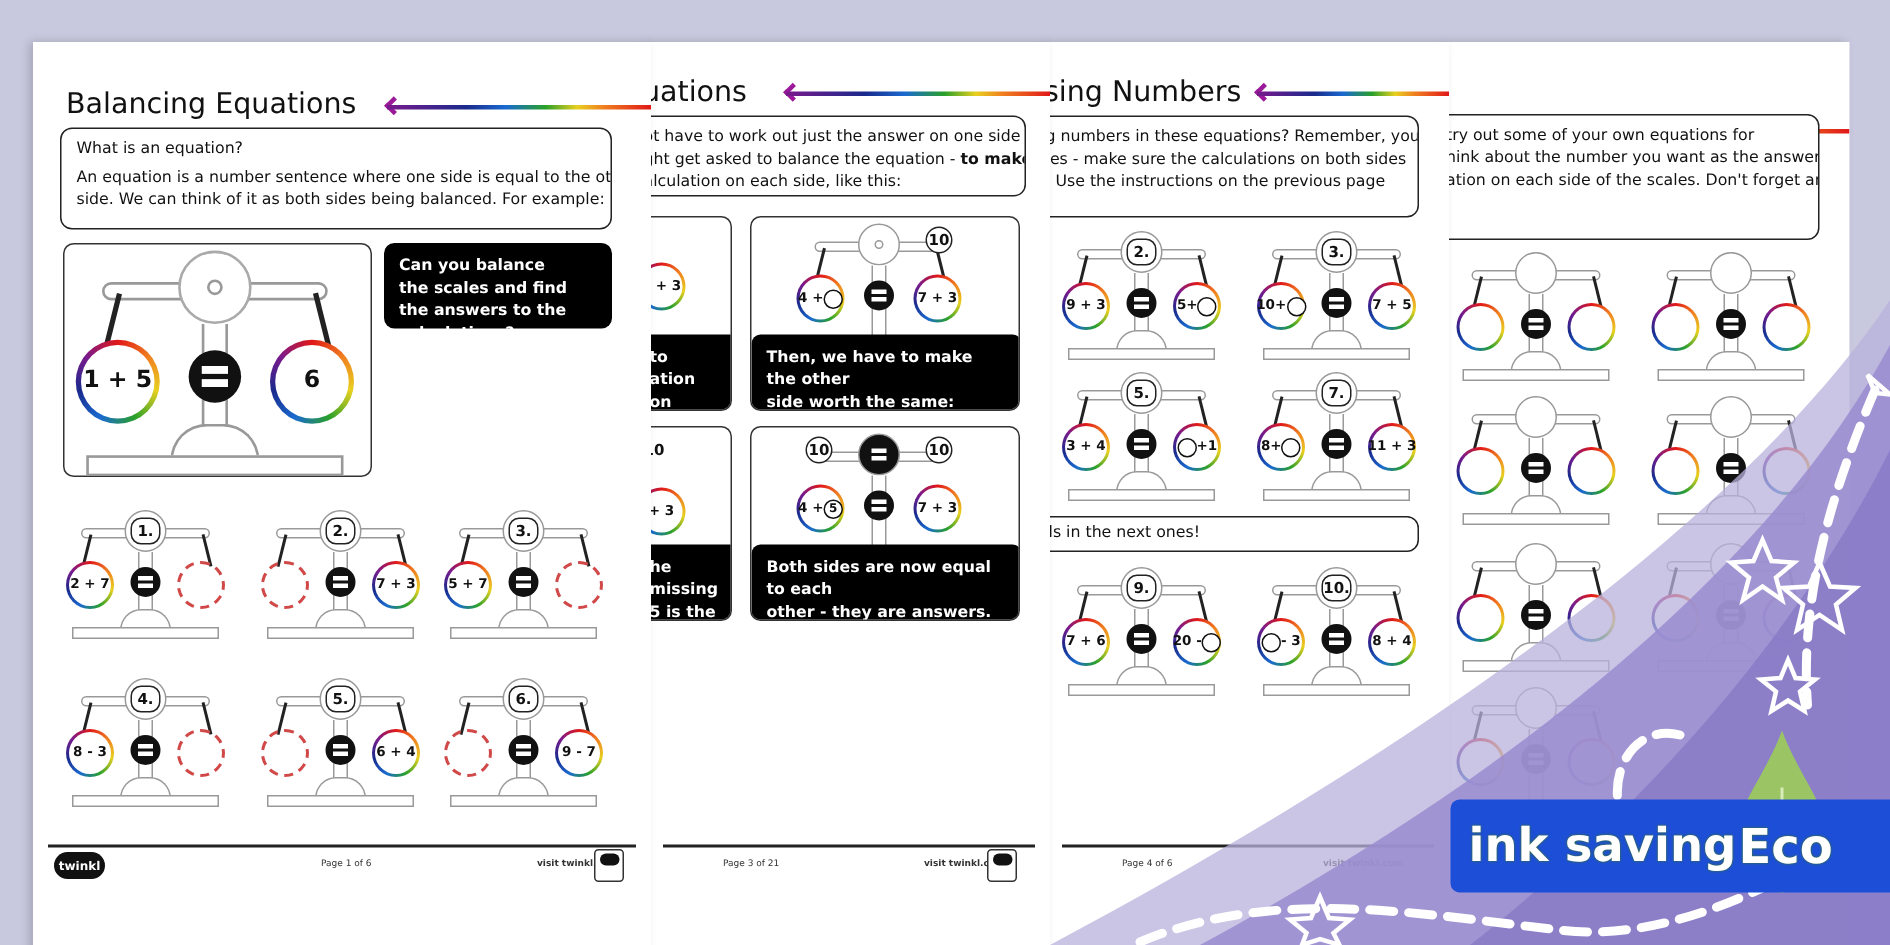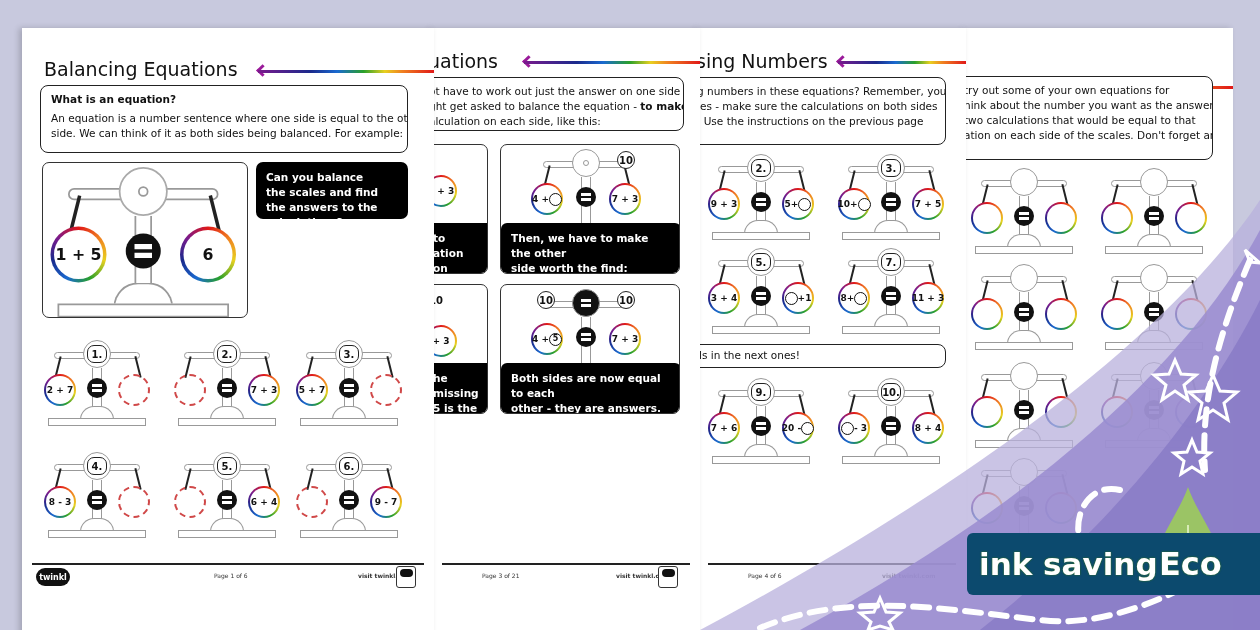--- a/index.html
+++ b/index.html
@@ -31,34 +31,34 @@
 .pan.dashed::before{display:none}
 .eq{position:absolute;left:45px;top:38px;width:20px;height:20px;border-radius:50%;background:#111;display:flex;flex-direction:column;align-items:center;justify-content:center;gap:2px}
 .eq i{display:block;width:10px;height:3px;background:#fff}
 .blank{display:inline-block;width:13px;height:13px;border:1.5px solid #111;border-radius:50%;background:#fff;vertical-align:middle}
 .footer-line{position:absolute;left:10px;right:10px;top:535px;height:1.5px;background:#222}
 .footer{position:absolute;top:544px;font-size:6px;color:#333;white-space:nowrap}
 .logo{position:absolute;top:540px;left:14px;width:34px;height:18px;background:#111;border-radius:9px;color:#fff;font-size:8px;font-weight:bold;display:flex;align-items:center;justify-content:center}
 .badge{position:absolute;top:538px;width:20px;height:22px;border:1px solid #333;border-radius:3px;background:#fff}
 .badge::before{content:"";position:absolute;left:3px;top:2px;width:13px;height:8px;background:#111;border-radius:4px}
 .overlay{position:absolute;left:0;top:0;width:1260px;height:630px;pointer-events:none;z-index:10}
-.eco{position:absolute;left:967px;top:533px;width:293px;height:62px;background:#0c4a6e;border-radius:6px 0 0 6px;z-index:12;display:flex;align-items:center}
+.eco{position:absolute;left:967px;top:533px;width:293px;height:62px;background:#1d4ed8;border-radius:6px 0 0 6px;z-index:12;display:flex;align-items:center}
 .eco .ink{color:#fff;font-size:31px;font-weight:bold;margin-left:12px;text-shadow:0 0 2px #3a7a10}
 .eco .eco-t{position:absolute;left:192px;color:#fff;font-size:32px;font-weight:bold;text-shadow:0 0 2px #3a7a10}
 .drop{position:absolute;left:1148px;top:485px;width:80px;height:110px;z-index:11}
 </style>
 </head>
 <body>
 
 <div class="page" id="p1">
   <div class="title" style="left:22px">Balancing Equations</div>
   <div class="arrowhead" style="left:236px;top:38px"></div>
   <div class="rainbow" style="left:236px;top:42px;width:176px"></div>
   <div class="box" style="left:18px;top:57px;width:368px;height:68px">
-    <div style="font-weight:bold">What is an equation?</div>
+    <div style="font-weight:normal">What is an equation?</div>
     <div style="margin-top:4px">An equation is a number sentence where one side is equal to the other</div>
     <div>side. We can think of it as both sides being balanced. For example:</div>
   </div>
   <div class="panel" style="left:20px;top:134px;width:206px;height:156px">
     <div class="scale" style="left:4px;top:4px;transform:scale(1.75);transform-origin:0 0">
       <div class="beam"></div>
         <div class="head" style="border-color:#aaa">
           <div style="width:6px;height:6px;border:1px solid #999;border-radius:50%"></div>
         </div>
       <div class="pole"></div>
@@ -241,21 +241,21 @@
           <i></i>
           <i></i>
         </div>
       <div class="pan" style="left:78px">
           <span>7 + 3</span>
         </div>
       <div class="num" style="position:absolute;left:86px;top:2px;width:18px;border-radius:50%;background:#fff">10</div>
     </div>
     <div class="darkbox" style="left:0;top:78px;width:180px;height:52px;border-radius:6px">
       <div>Then, we have to make the other</div>
-        <div>side worth the find:</div>
+        <div>side worth the same:</div>
     </div>
   </div>
   <div class="panel" style="left:-10px;top:256px;width:66px;height:130px">
     <div class="num" style="position:absolute;left:4px;top:10px;width:18px;border-radius:50%;background:#fff;font-size:10px;font-weight:bold;display:flex;align-items:center;justify-content:center">10</div>
     <div class="pan" style="left:2px;top:40px">
         <span>+ 3</span>
       </div>
     <div class="darkbox" style="left:0;top:78px;width:66px;height:52px;border-radius:0 0 6px 6px">
       <div>he missing</div>
         <div>5 is the</div>
@@ -434,21 +434,20 @@
   <div class="footer-line"></div>
   <div class="footer" style="left:50px">Page 4 of 6</div>
   <div class="footer" style="left:184px;font-weight:bold">visit twinkl.com</div>
 </div>
 
 <div class="page" id="p4">
   <div class="rainbow" style="left:0;top:58px;width:268px"></div>
   <div class="box" style="left:-10px;top:47px;width:258px;height:84px;padding-left:8px;top:48px">
     <div>try out some of your own equations for</div>
     <div>hink about the number you want as the answer</div>
-    <div>two calculations that would be equal to that</div>
     <div>ation on each side of the scales. Don't forget any</div>
   </div>
   <div class="scale" style="left:4px;top:140px">
       <div class="beam"></div>
       <div class="head"></div>
       <div class="pole"></div>
       <div class="dome"></div>
       <div class="base"></div>
       <div class="str" style="left:15px;transform:rotate(14deg)"></div>
       <div class="str" style="left:95px;transform:rotate(-14deg)"></div>

